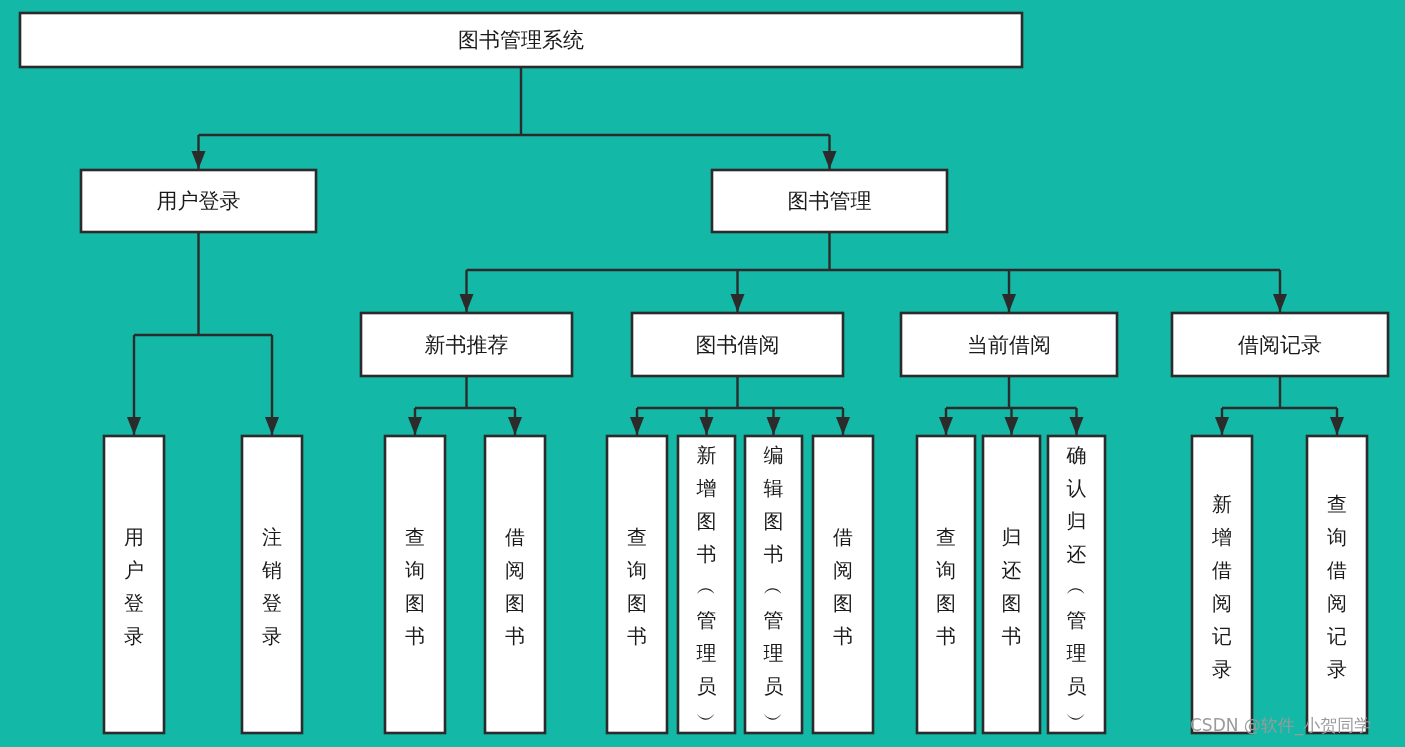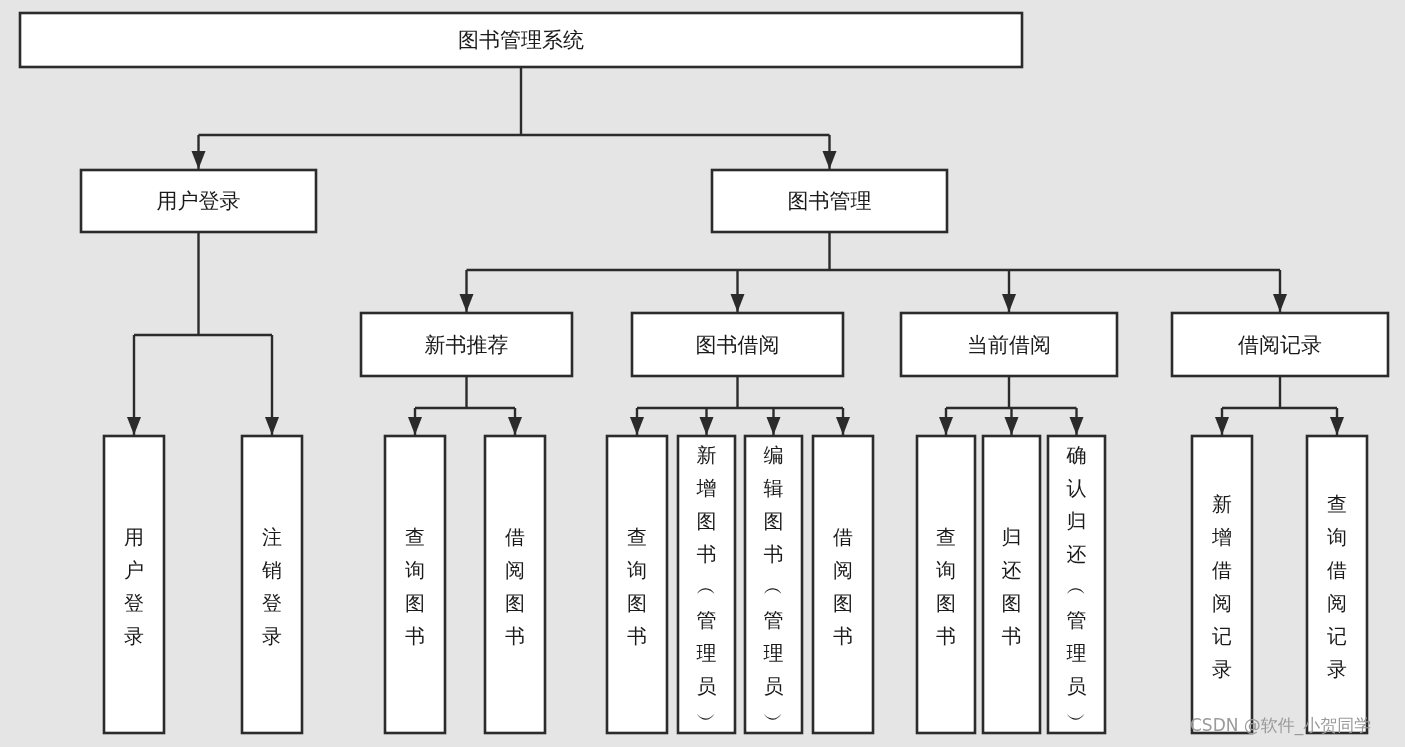--- a/index.html
+++ b/index.html
@@ -11,21 +11,21 @@
   body {
     width: 1405px;
     height: 747px;
     overflow: hidden;
     font-family: "DejaVu Sans", "Liberation Sans", sans-serif;
   }
   #diagram-root {
     position: relative;
     width: 1405px;
     height: 747px;
-    background: #e5e5e5;
+    background: #14b8a6;
   }
   svg.diagram-canvas {
     position: absolute;
     left: 0;
     top: 0;
     width: 1405px;
     height: 747px;
     display: block;
   }
   .node-box {

